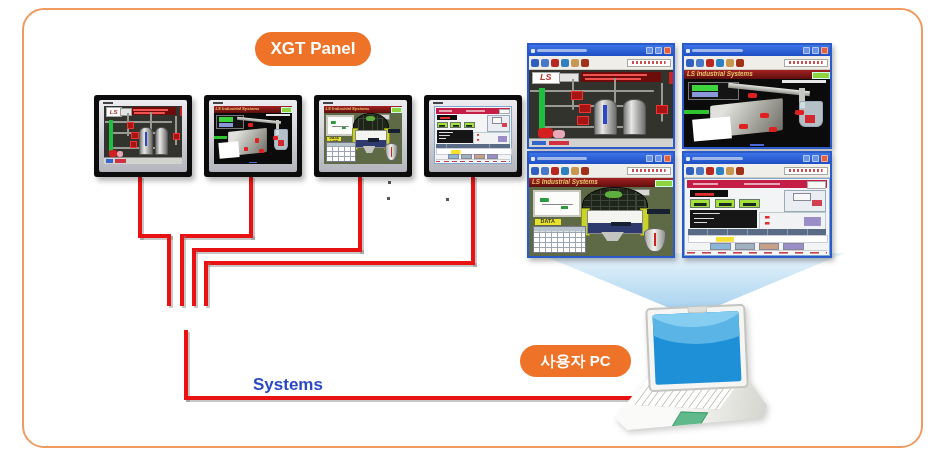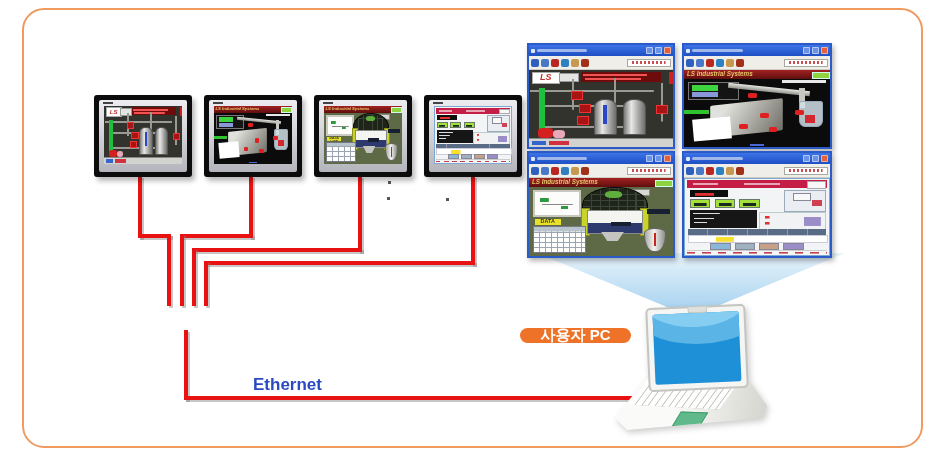--- a/index.html
+++ b/index.html
@@ -7,21 +7,21 @@
             font-family:"Liberation Sans", sans-serif; }
 
   
   .frame { position:absolute; left:22px; top:8px; width:897px; height:436px;
            border:2px solid #F19A5F; border-radius:22px; }
 
   
   .pill { position:absolute; background:#EE7227; color:#FFF; font-weight:bold;
           display:flex; align-items:center; justify-content:center; border-radius:999px; z-index:6; }
   #pill-xgt { left:255px; top:32px; width:116px; height:34px; font-size:17px; }
-  #pill-pc  { left:520px; top:328px; width:111px; height:15px; font-size:15px; }
+  #pill-pc  { left:520px; top:345px; width:111px; height:32px; font-size:15px; }
 
   
   .wire { position:absolute; background:#E91212; z-index:1;
           box-shadow:2px 2px 0 rgba(130,130,130,.45); }
 
   .gapdot { position:absolute; width:3px; height:3px; background:#555; z-index:2; }
 
   
   .xgt-panel { position:absolute; top:95px; width:98px; height:82px; background:#0C0C0C;
                border-radius:3px; padding:5px; box-sizing:border-box; z-index:3;
@@ -229,20 +229,21 @@
 
   .eth-label { position:absolute; left:253px; top:375px; font-size:17px; font-weight:bold;
                color:#2B49C3; z-index:5; }
 </style>
 </head>
 <body>
 
 <div id="canvas">
   <div class="frame"></div>
 
+  <div class="pill" id="pill-xgt">XGT Panel</div>
 
   <div class="wire" style="left:138px;top:176px;width:4px;height:62px"></div>
   <div class="wire" style="left:138px;top:234px;width:33px;height:4px"></div>
   <div class="wire" style="left:167px;top:234px;width:4px;height:72px"></div>
   <div class="wire" style="left:249px;top:176px;width:4px;height:62px"></div>
   <div class="wire" style="left:180px;top:234px;width:73px;height:4px"></div>
   <div class="wire" style="left:180px;top:234px;width:4px;height:72px"></div>
   <div class="wire" style="left:358px;top:176px;width:4px;height:76px"></div>
   <div class="wire" style="left:192px;top:248px;width:170px;height:4px"></div>
   <div class="wire" style="left:192px;top:248px;width:4px;height:58px"></div>
@@ -522,14 +523,14 @@
     <div class="lt-screen">
       <div class="lt-display">
         <div class="lt-wave"></div>
         <div class="lt-wave2"></div>
       </div>
       <div class="lt-notch"></div>
     </div>
   </div>
 
   <div class="pill" id="pill-pc">사용자 PC</div>
-  <div class="eth-label">Ethernet</div>
+  <div class="eth-label">Systems</div>
 </div>
 
 </body></html>

